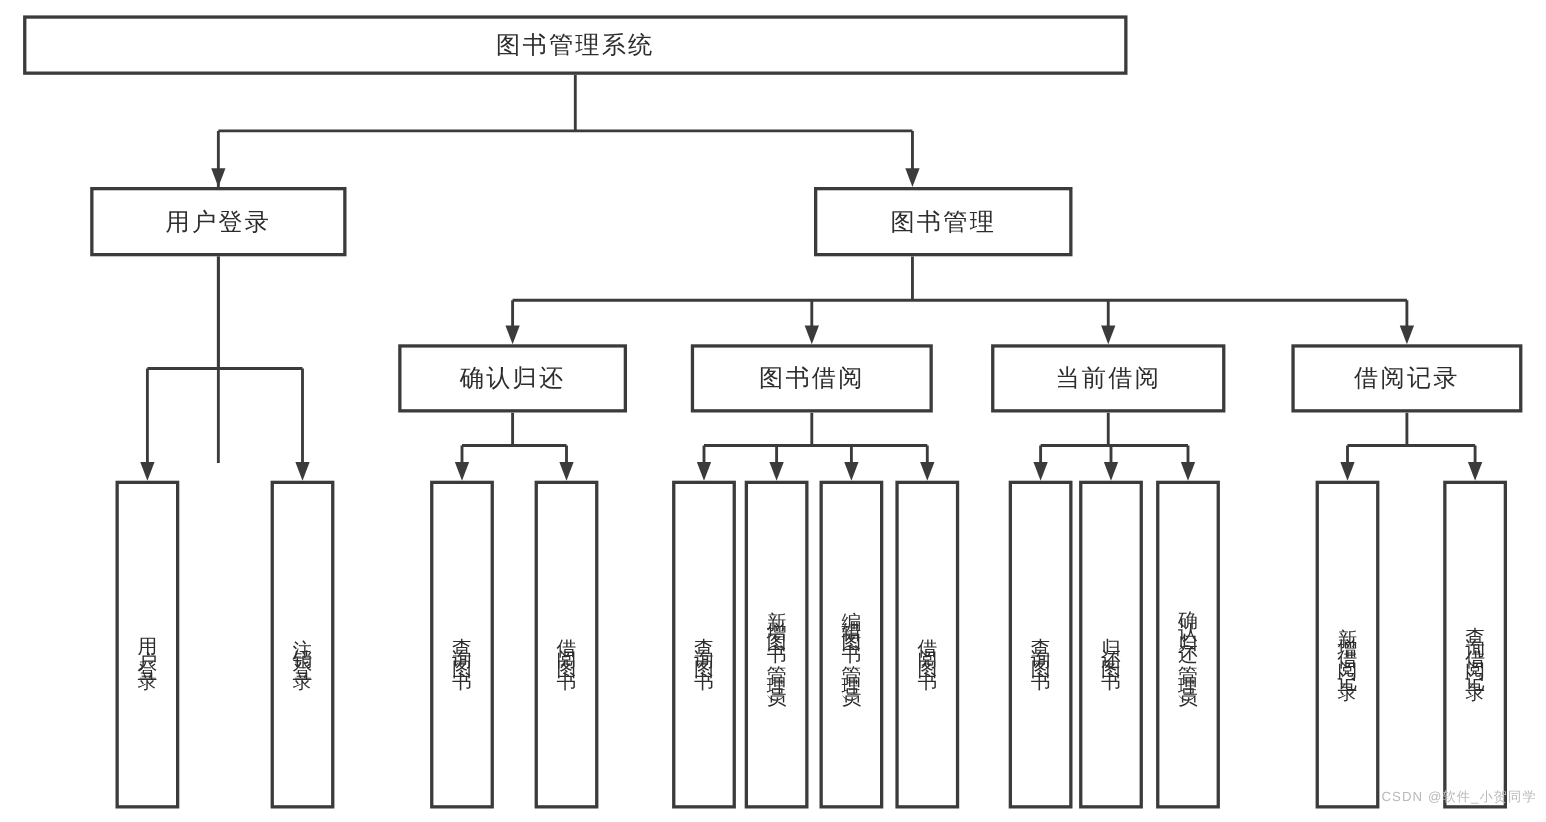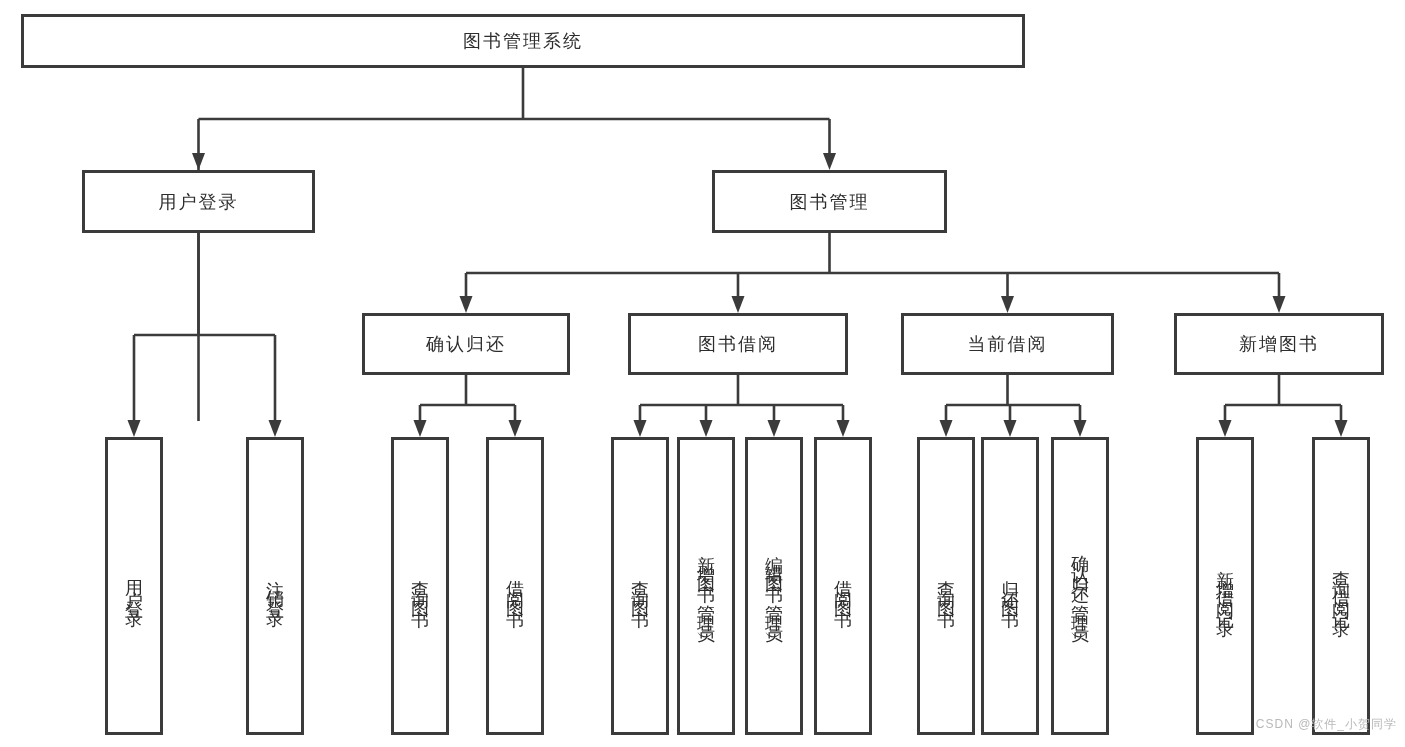--- a/index.html
+++ b/index.html
@@ -25,28 +25,28 @@
     position: absolute;
     box-sizing: border-box;
     border: 3px solid #3b3b3b;
     background: #ffffff;
     display: flex;
     align-items: center;
     justify-content: center;
     color: #2d2d2d;
   }
   .hlabel {
-    font-size: 18px;
+    font-size: 22px;
     letter-spacing: 2px;
     white-space: nowrap;
   }
   .root  { left: 21px;  top: 14px;  width: 1004px; height: 54px; }
   .l2    { top: 170px; height: 63px; }
   .l2.ul { left: 82px;  width: 233px; }
-  .l2.bm { left: 712px; width: 235px; justify-content: center; }
+  .l2.bm { left: 740px; width: 235px; justify-content: center; }
   .l3    { top: 313px; height: 62px; }
   .l3.nbr { left: 362px;  width: 208px; }
   .l3.bb  { left: 628px;  width: 220px; align-items: center; }
   .l3.cb  { left: 901px;  width: 213px; }
   .l3.br  { left: 1174px; width: 210px; }
   .leaf {
     top: 437px;
     width: 58px;
     height: 298px;
   }
@@ -133,21 +133,21 @@
   <div class="box l3 nbr">
     <span class="hlabel">确认归还</span>
   </div>
   <div class="box l3 bb">
     <span class="hlabel">图书借阅</span>
   </div>
   <div class="box l3 cb">
     <span class="hlabel">当前借阅</span>
   </div>
   <div class="box l3 br">
-    <span class="hlabel">新增图书</span>
+    <span class="hlabel">借阅记录</span>
   </div>
 
   <div class="box leaf" style="left:105px">
     <span class="vtext">用户登录</span>
   </div>
   <div class="box leaf" style="left:246px">
     <span class="vtext">注销登录</span>
   </div>
 
   <div class="box leaf" style="left:391px">

